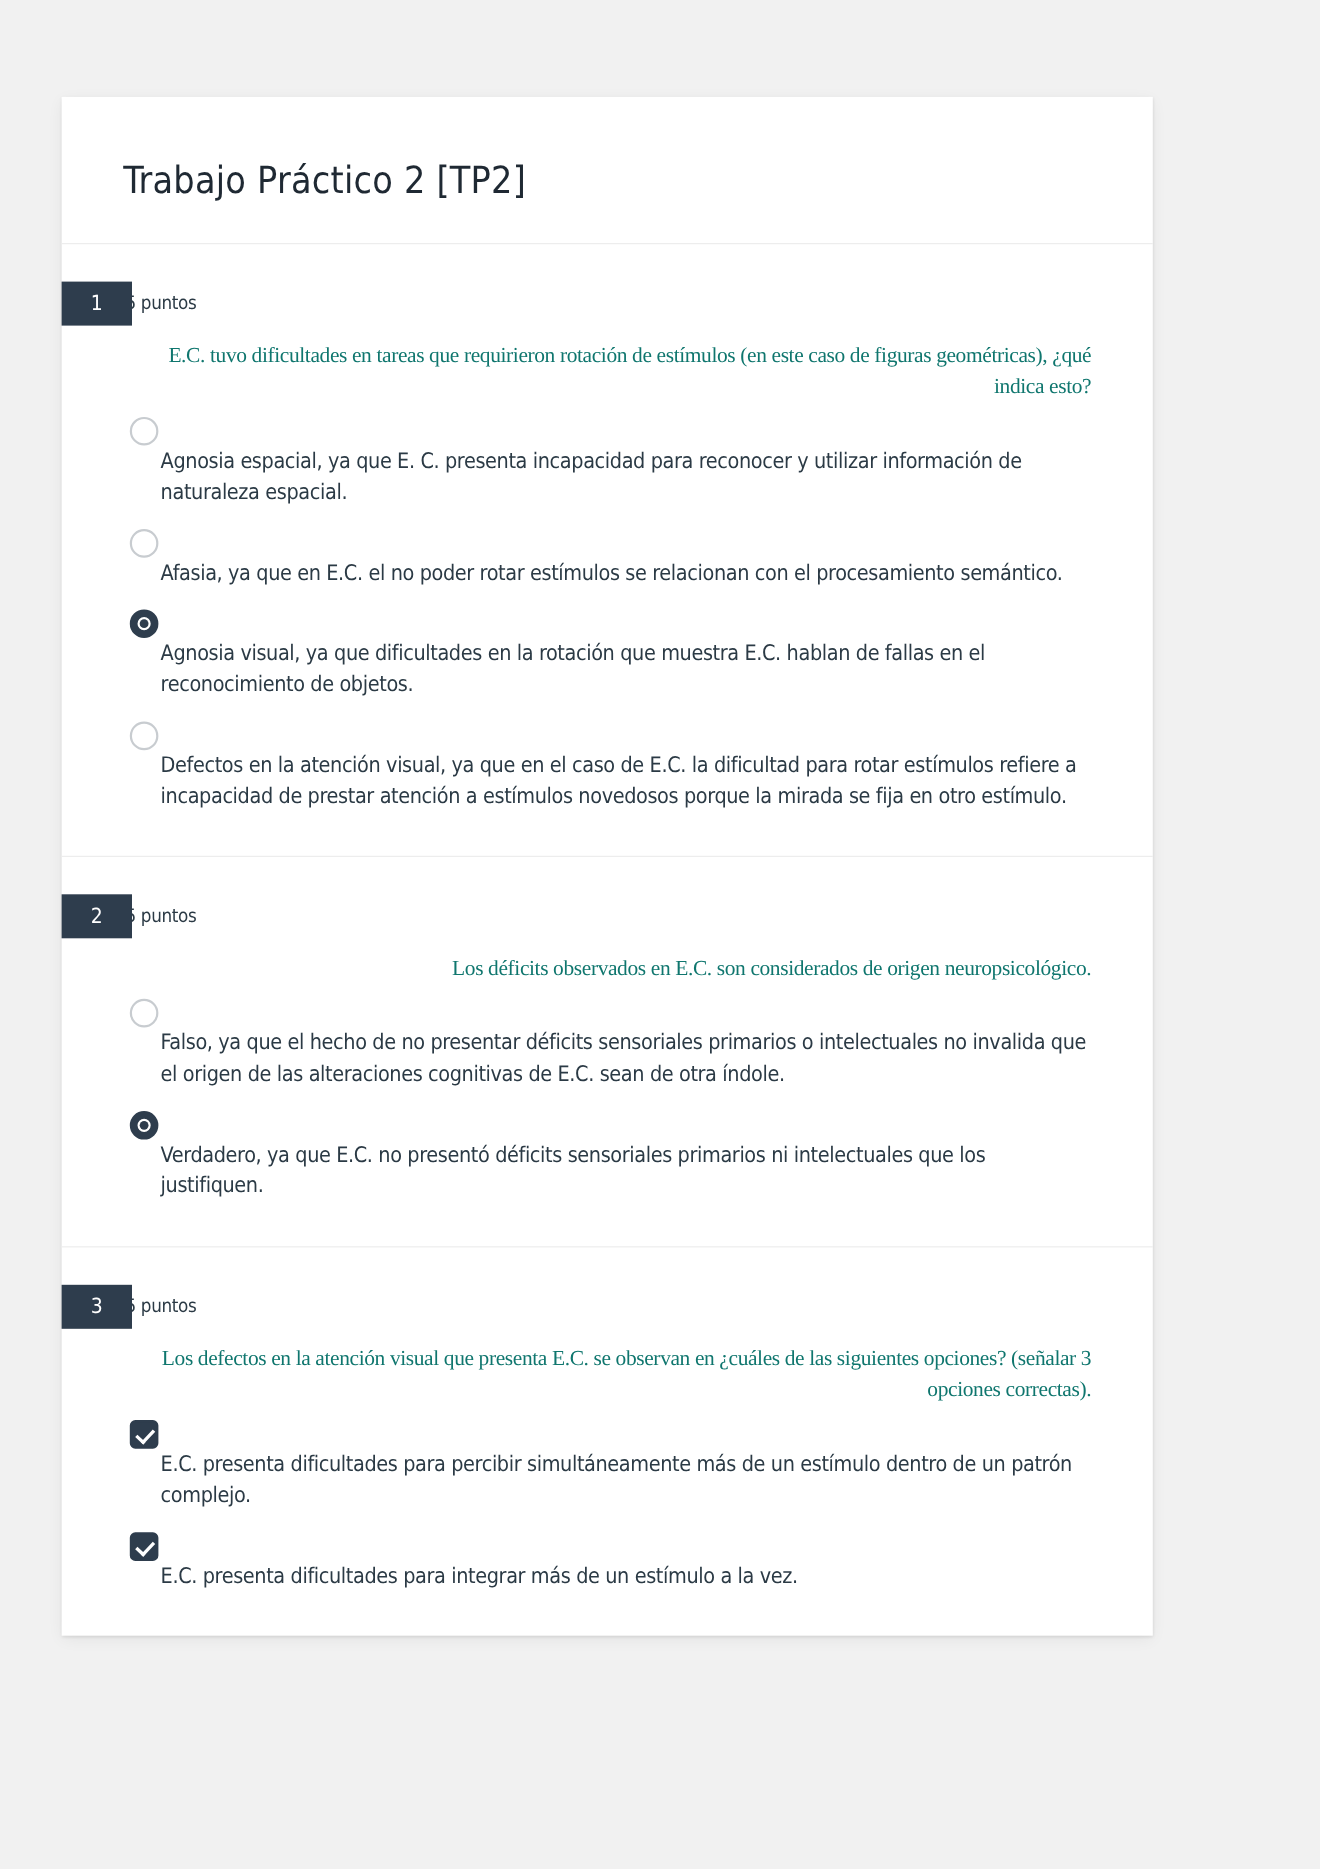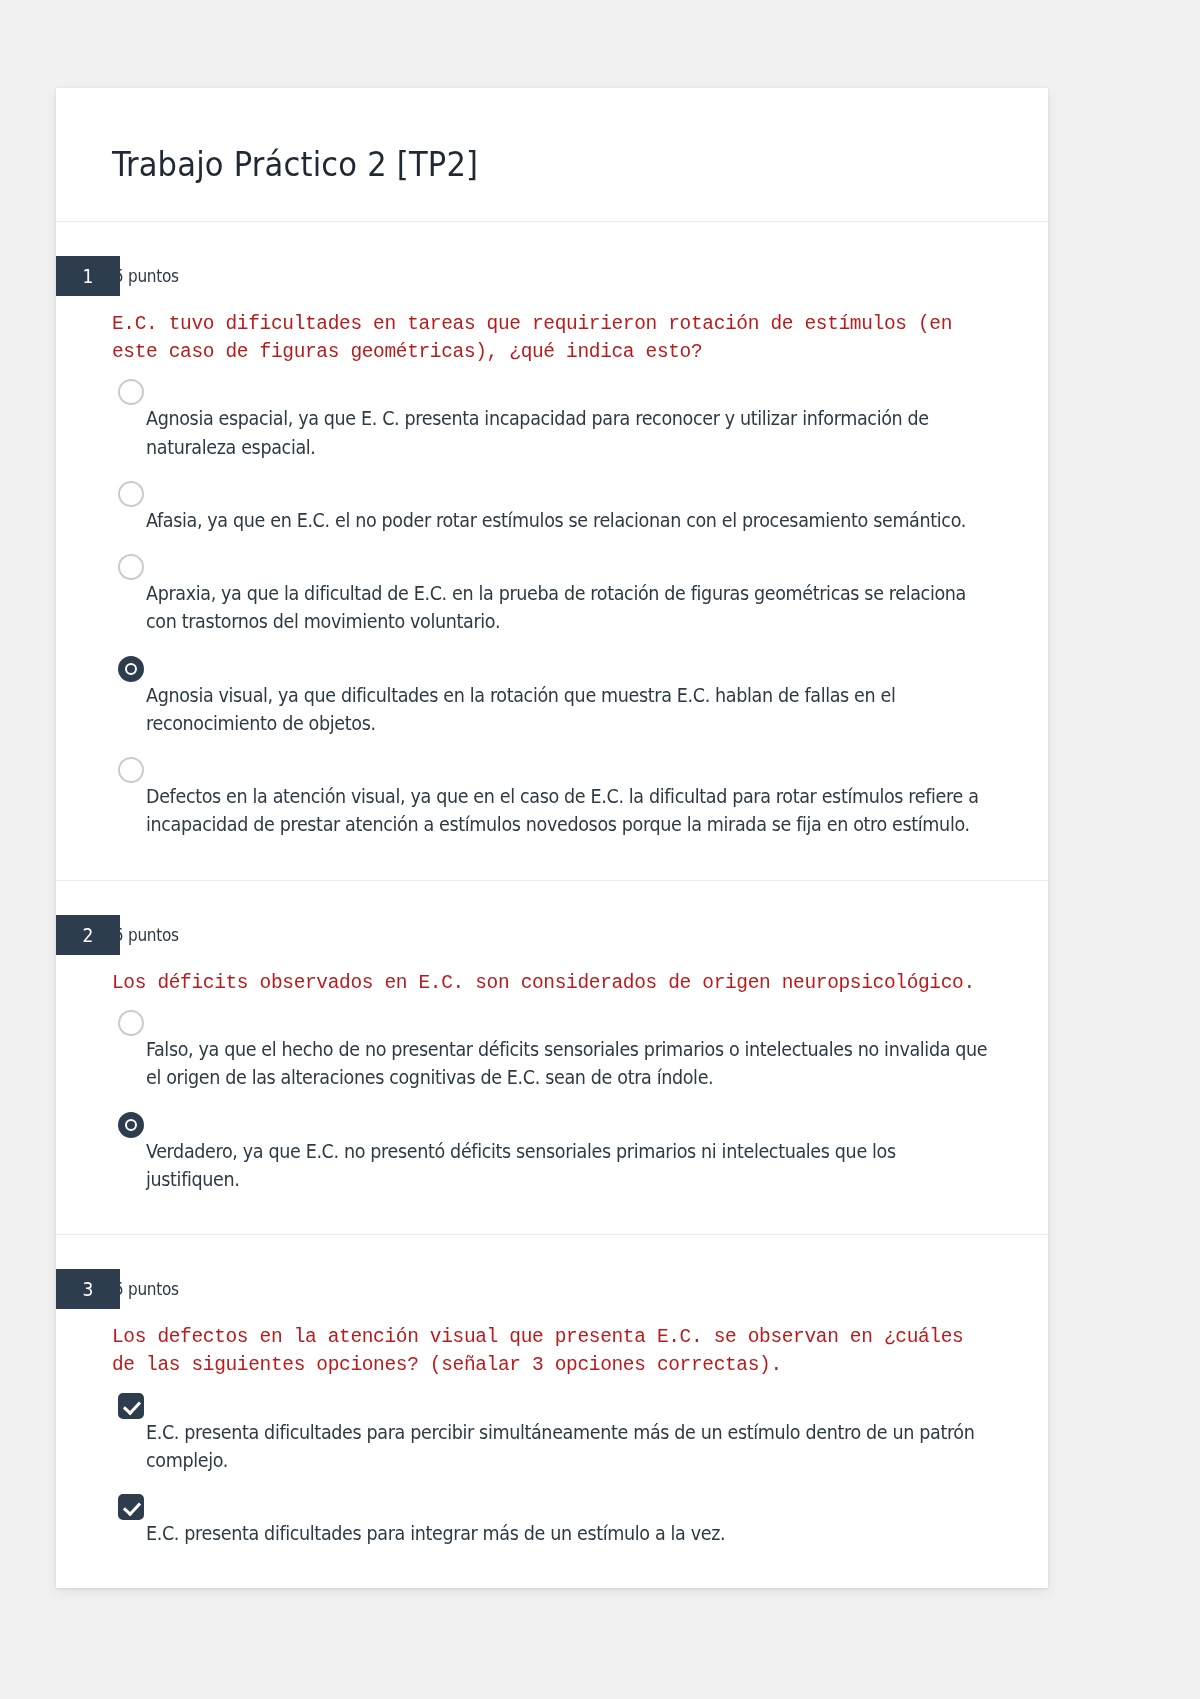--- a/index.html
+++ b/index.html
@@ -78,26 +78,27 @@
     color: #2b3a45;
     font-family: "DejaVu Sans", sans-serif;
     font-stretch: condensed;
     letter-spacing: -0.3px;
     text-align: center;
   }
 
   .q-text {
     font-size: 19.5px;
     line-height: 1.45;
-    color: #b91c1c;
-    font-family: Liberation Mono, monospace;
+    color: #0f766e;
+    font-family: Liberation Serif, serif;
     font-stretch: condensed;
     letter-spacing: -0.35px;
     margin-bottom: 10px;
     max-width: 930px;
+    text-align: right;
   }
 
   .options { margin-left: 6px; }
 
   .option {
     display: flex;
     align-items: flex-start;
     margin-bottom: 16px;
     flex-direction: column;
   }
@@ -189,24 +190,20 @@
           <div class="options">
             <div class="option">
               <div class="radio"></div>
               <div class="option-label">Agnosia espacial, ya que E. C. presenta incapacidad para reconocer y utilizar información de naturaleza espacial.</div>
             </div>
             <div class="option">
               <div class="radio"></div>
               <div class="option-label">Afasia, ya que en E.C. el no poder rotar estímulos se relacionan con el procesamiento semántico.</div>
             </div>
             <div class="option">
-              <div class="radio"></div>
-              <div class="option-label">Apraxia, ya que la dificultad de E.C. en la prueba de rotación de figuras geométricas se relaciona con trastornos del movimiento voluntario.</div>
-            </div>
-            <div class="option">
               <div class="radio checked"></div>
               <div class="option-label">Agnosia visual, ya que dificultades en la rotación que muestra E.C. hablan de fallas en el reconocimiento de objetos.</div>
             </div>
             <div class="option">
               <div class="radio"></div>
               <div class="option-label">Defectos en la atención visual, ya que en el caso de E.C. la dificultad para rotar estímulos refiere a incapacidad de prestar atención a estímulos novedosos porque la mirada se fija en otro estímulo.</div>
             </div>
           </div>
         </div>
         <div class="question-block">

